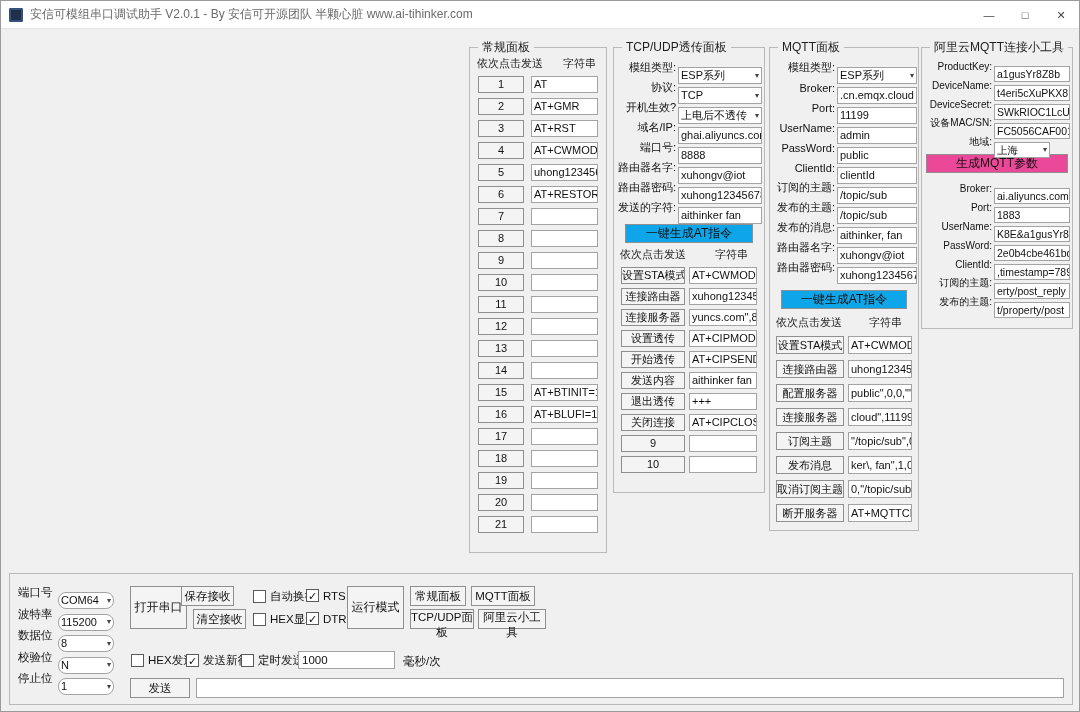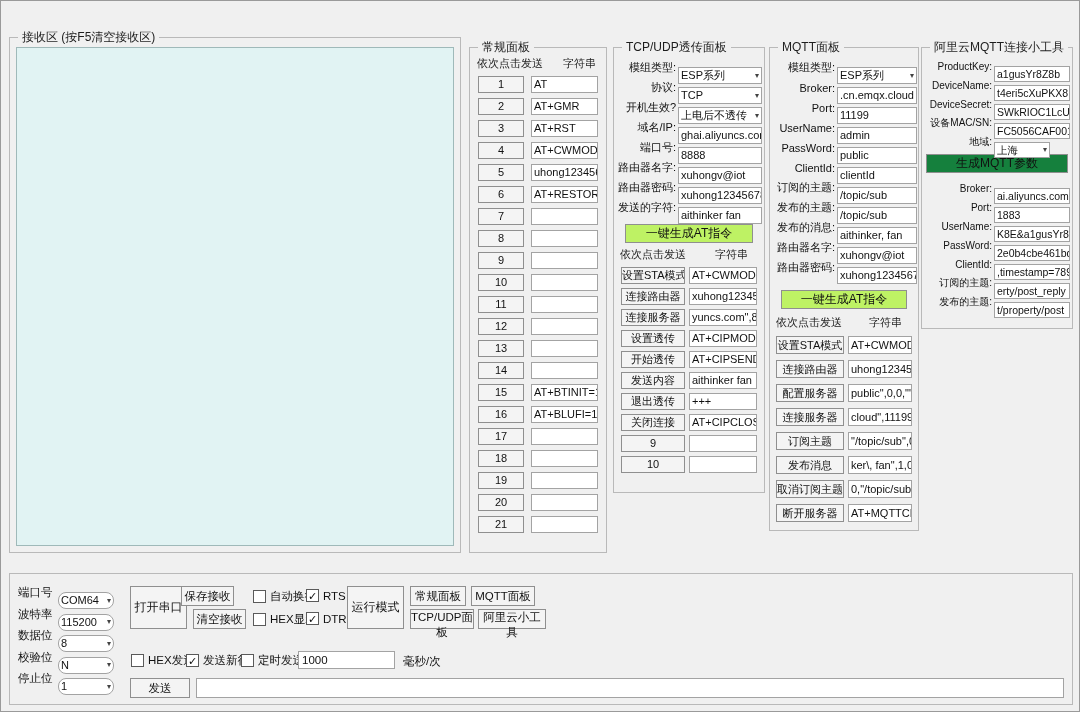--- a/index.html
+++ b/index.html
@@ -47,21 +47,21 @@
   
   .frow { display: flex; align-items: center; }
   .flabel { text-align: right; font-size: 11px; color: #111; white-space: nowrap; overflow: hidden; flex: 0 0 auto; }
   .fctl {
     position: relative; background: #fff; border: 1px solid #a3a3a3;
     font-size: 11px; color: #111; overflow: hidden; white-space: nowrap; flex: 0 0 auto; margin-top: 16px;
   }
   .fval { display: inline-block; padding: 0 2px; line-height: 15px; }
   .arrow { position: absolute; right: 2px; top: 50%; transform: translateY(-55%); font-size: 8px; color: #444; }
   .genbtn {
-    display: block; background: #bef264; border: 1px solid #8f8f8f;
+    display: block; background: #0ea5e9; border: 1px solid #8f8f8f;
     font-size: 12px; color: #111; cursor: default;
   }
   
   .regular { left: 468px; top: 46px; width: 138px; height: 506px; }
   .regular .cols { margin: 8px 10px 5px 7px; }
   .regular .rows { padding: 0 8px; }
   .regular .srow { height: 17px; margin-bottom: 5px; }
   .regular .sbtn { width: 46px; flex: 0 0 auto; }
   .regular .sinput { flex: 1 1 auto; margin-left: 7px; }
   
@@ -89,21 +89,21 @@
   .mqtt .sbtn { width: 68px; flex: 0 0 auto; }
   .mqtt .sinput { flex: 1 1 auto; margin-left: 4px; line-height: 16px; }
   
   .aliyun { left: 920px; top: 46px; width: 152px; height: 282px; }
   .aliyun .fields { padding: 10px 4px 0 4px; }
   .aliyun .frow { height: 16px; margin-bottom: 3px; }
   .aliyun .flabel { width: 66px; margin-right: 2px; font-size: 10px; }
   .aliyun .fctl { width: 76px; height: 16px; font-size: 10.5px; }
   .aliyun .fctl.select { width: 56px; }
   .aliyun .fval { line-height: 14px; }
-  .aliyun .genbtn { width: 142px; height: 19px; margin: 4px auto 7px auto; background: #15803d; }
+  .aliyun .genbtn { width: 142px; height: 19px; margin: 4px auto 7px auto; background: #ec4899; }
   
   .bottom { left: 8px; top: 572px; width: 1064px; height: 132px; }
   .bottom .serial { position: absolute; left: 8px; top: 10px; width: 106px; }
   .bottom .serial .frow { height: 17px; margin-bottom: 4.5px; }
   .bottom .serial .flabel { width: 40px; text-align: left; font-size: 11.5px; }
   .bottom .serial .fctl { width: 56px; height: 17px; border-radius: 8px; }
   .bigbtn {
     position: absolute; background: #f4f4f4; border: 1px solid #8f8f8f;
     font-size: 12px; color: #111; cursor: default;
   }
@@ -117,25 +117,28 @@
     font-size: 11px; line-height: 12px; text-align: center; color: #0a0a0a; flex: 0 0 auto;
   }
   .txt { position: absolute; background: #fff; border: 1px solid #a3a3a3; font-size: 11.5px; color: #111; padding: 0 3px; }
   .lbl { position: absolute; font-size: 11.5px; color: #111; white-space: nowrap; }
 </style>
 </head>
 <body>
 
 <div class="window">
 
-
-  <div class="group receive-group">
-    <span class="gtitle">接收区 (按F5清空接收区)</span>
-    <div class="receive-box"></div>
+  <div class="titlebar">
+    <span class="app-icon"></span>
+    <span class="wtitle">安信可模组串口调试助手 V2.0.1 - By 安信可开源团队 半颗心脏 www.ai-tihinker.com</span>
+    <span class="wctl">—</span>
+    <span class="wctl">□</span>
+    <span class="wctl">✕</span>
   </div>
+
 
   <div class="group regular">
     <span class="gtitle">常规面板</span>
     <div class="cols">
       <span>依次点击发送</span>
       <span>字符串</span>
     </div>
     <div class="rows">
 
         <div class="srow">

